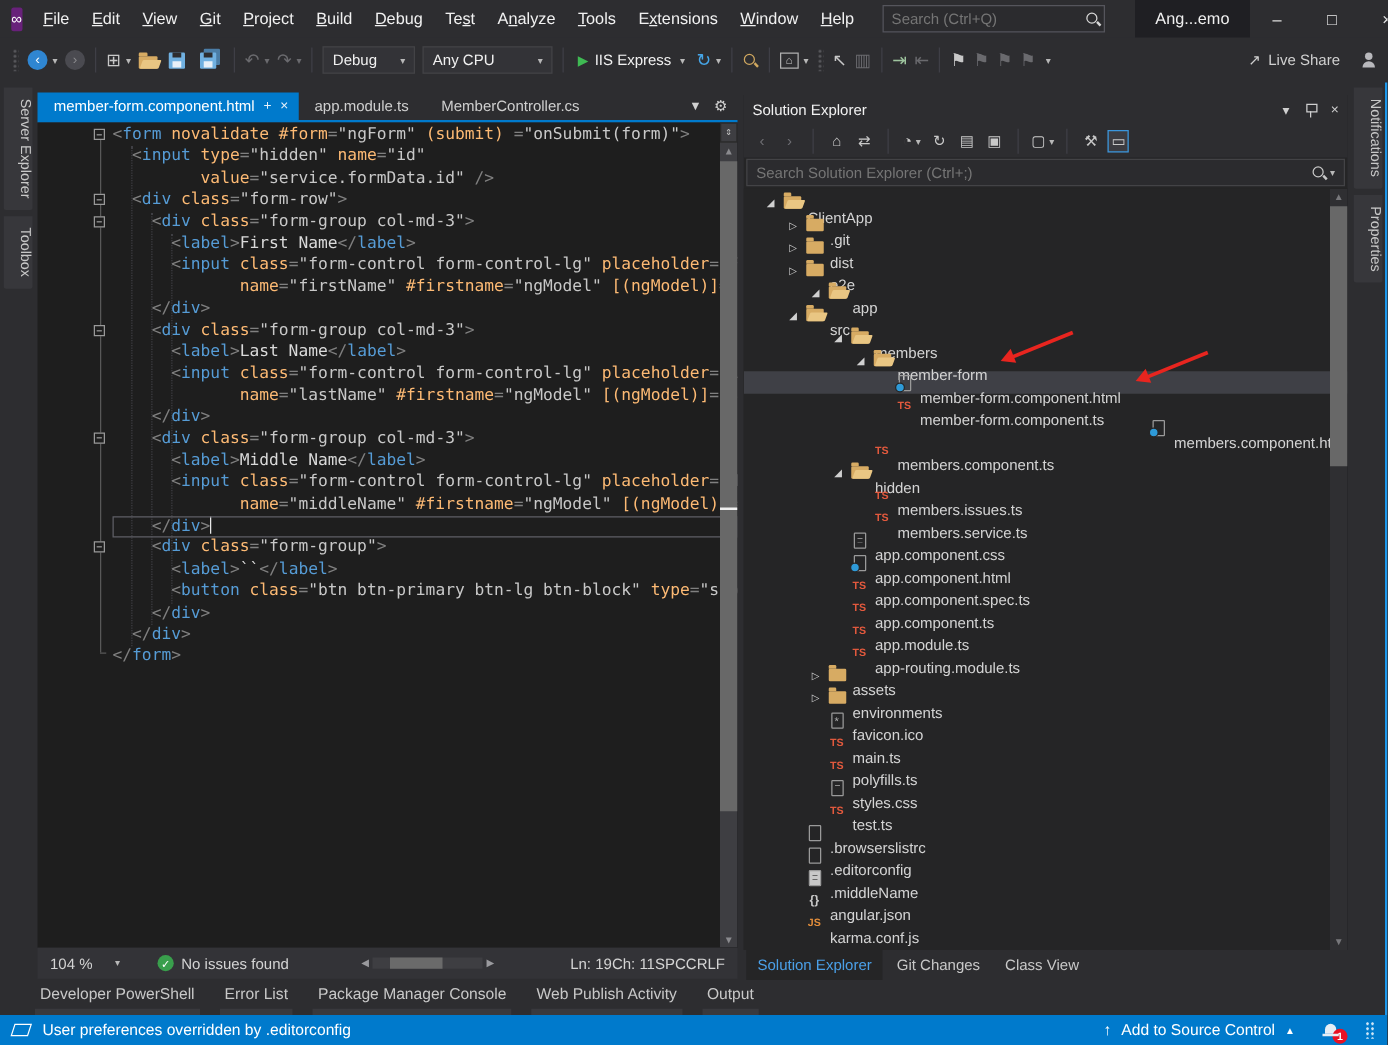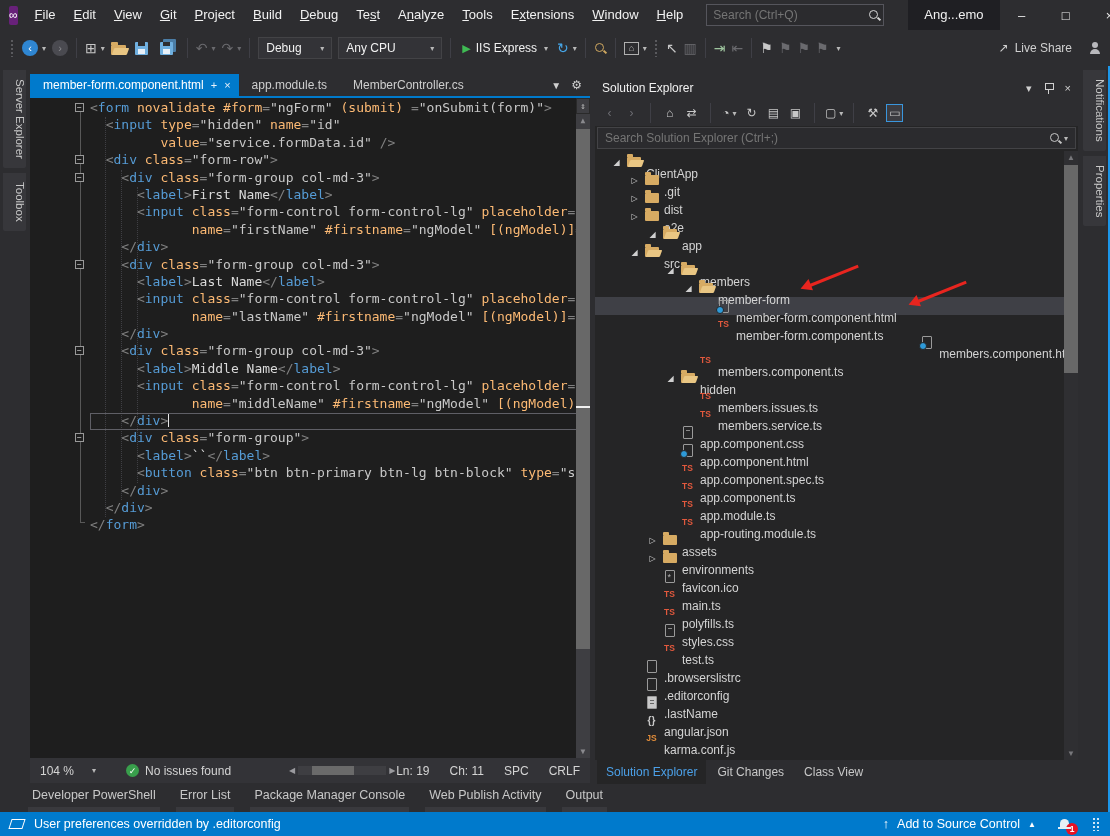--- a/index.html
+++ b/index.html
@@ -84,21 +84,21 @@
   .vscroll .thumb { position:absolute; left:0; top:15px; width:14px; height:520px; background:#686868; }
   .vscroll .mark { position:absolute; left:0; top:292px; width:14px; height:2px; background:#f0f0f0; z-index:4; }
   .estatus { height:25px; background:#333337; display:flex; align-items:center; font-size:12px; color:#d4d4d4; padding:0 10px; }
   .ezoom { display:flex; align-items:center; gap:16px; width:64px; }
   .ok-ico { width:13px; height:13px; border-radius:50%; background:#399f4c; color:#fff; font-size:9px; display:flex; align-items:center; justify-content:center; margin-right:6px; }
   .issues { display:flex; align-items:center; margin-left:22px; }
   .hscroll { display:flex; align-items:center; gap:3px; margin-left:58px; }
   .hscroll .track { width:88px; height:9px; background:#3e3e42; position:relative; }
   .hscroll .hthumb { position:absolute; left:14px; top:0; width:42px; height:9px; background:#6a6a6a; }
   .harr { font-size:8px; color:#9a9a9e; }
-  .estat-right { margin-left:auto; display:flex; gap:20px; }
+  .estat-right { margin-left:auto; display:flex; }
 
   
   .se-panel { position:absolute; left:595px; top:76px; width:483px; height:684px; background:#252526; display:flex; flex-direction:column; }
   .se-header { height:24px; display:flex; align-items:center; padding:0 7px; font-size:12px; color:#f1f1f1; background:#2d2d30; }
   .se-header-icons { margin-left:auto; display:flex; align-items:center; gap:12px; color:#d0d0d0; font-size:11px; }
   .pin { position:relative; width:9px; height:12px; }
   .pin::before { content:""; position:absolute; left:1px; top:1px; width:7px; height:5px; border:1.5px solid #d0d0d0; }
   .pin::after { content:""; position:absolute; left:4px; top:7px; width:1.5px; height:5px; background:#d0d0d0; }
   .se-toolbar { height:26px; display:flex; align-items:center; gap:5px; padding:0 6px; background:#2d2d30; }
   .se-ti { min-width:17px; height:18px; display:flex; align-items:center; justify-content:center; color:#c8c8c8; font-size:12px; gap:1px; }
@@ -594,21 +594,21 @@
         <span class="tico">
           <span class="page-ico"></span>
         </span>
         <span class="tlabel">.editorconfig</span>
       </div>
       <div class="trow" style="padding-left: 32px;">
         <span class="chev"></span>
         <span class="tico">
           <span class="page-ico p-lines"></span>
         </span>
-        <span class="tlabel">.lastName</span>
+        <span class="tlabel">.middleName</span>
       </div>
       <div class="trow" style="padding-left: 32px;">
         <span class="chev"></span>
         <span class="tico">
           <span class="json-ico">{}</span>
         </span>
         <span class="tlabel">angular.json</span>
       </div>
       <div class="trow" style="padding-left: 32px;">
         <span class="chev"></span>

